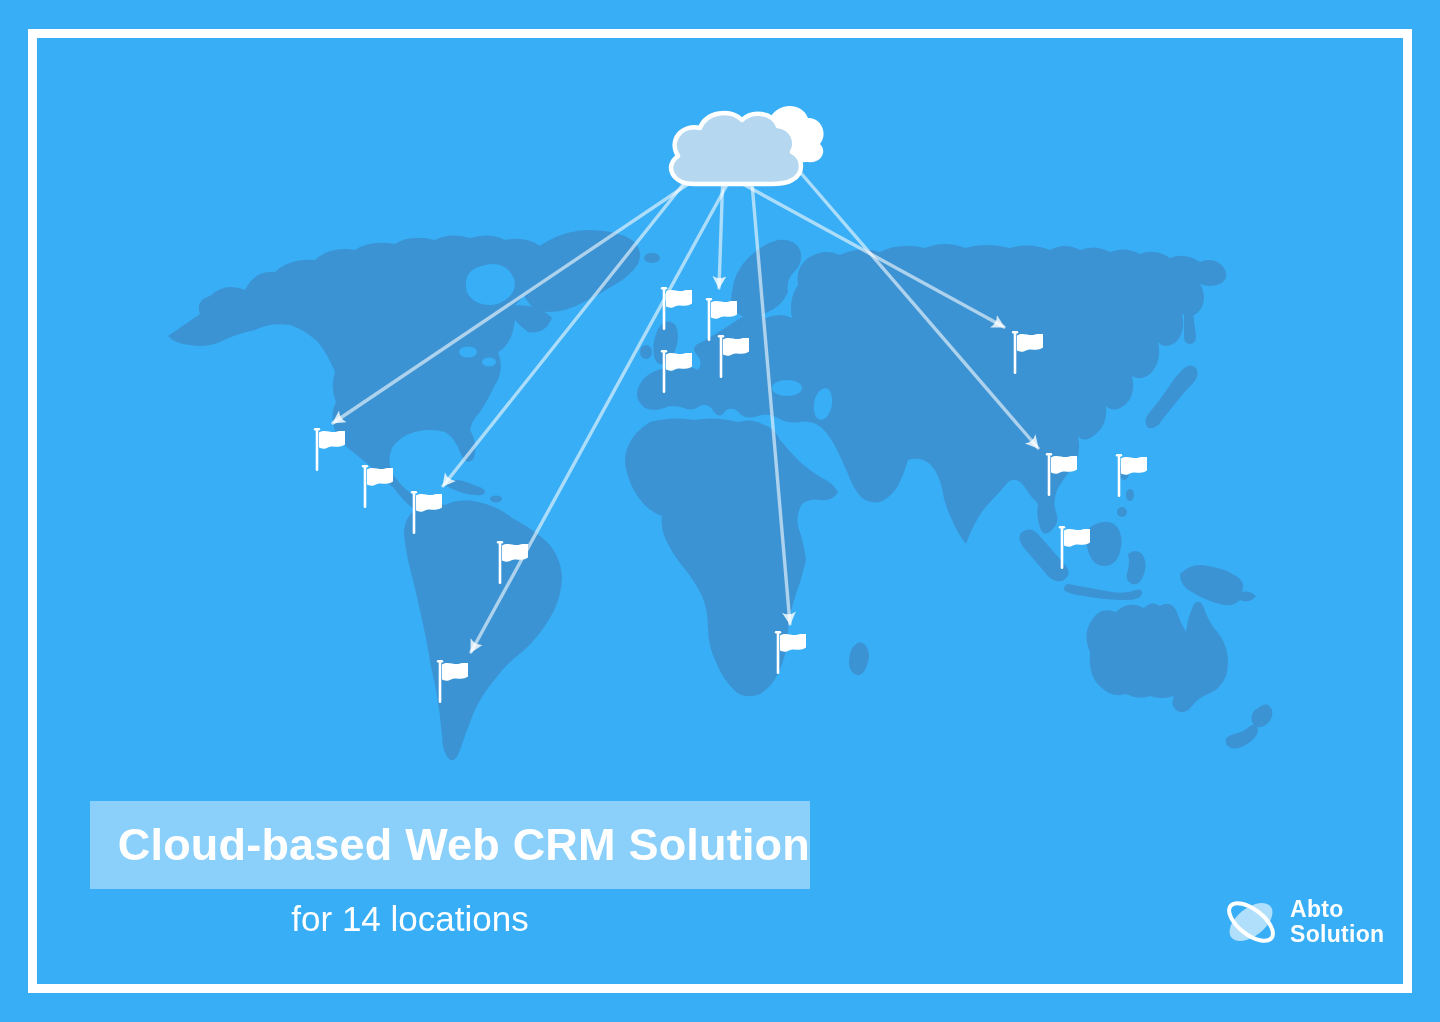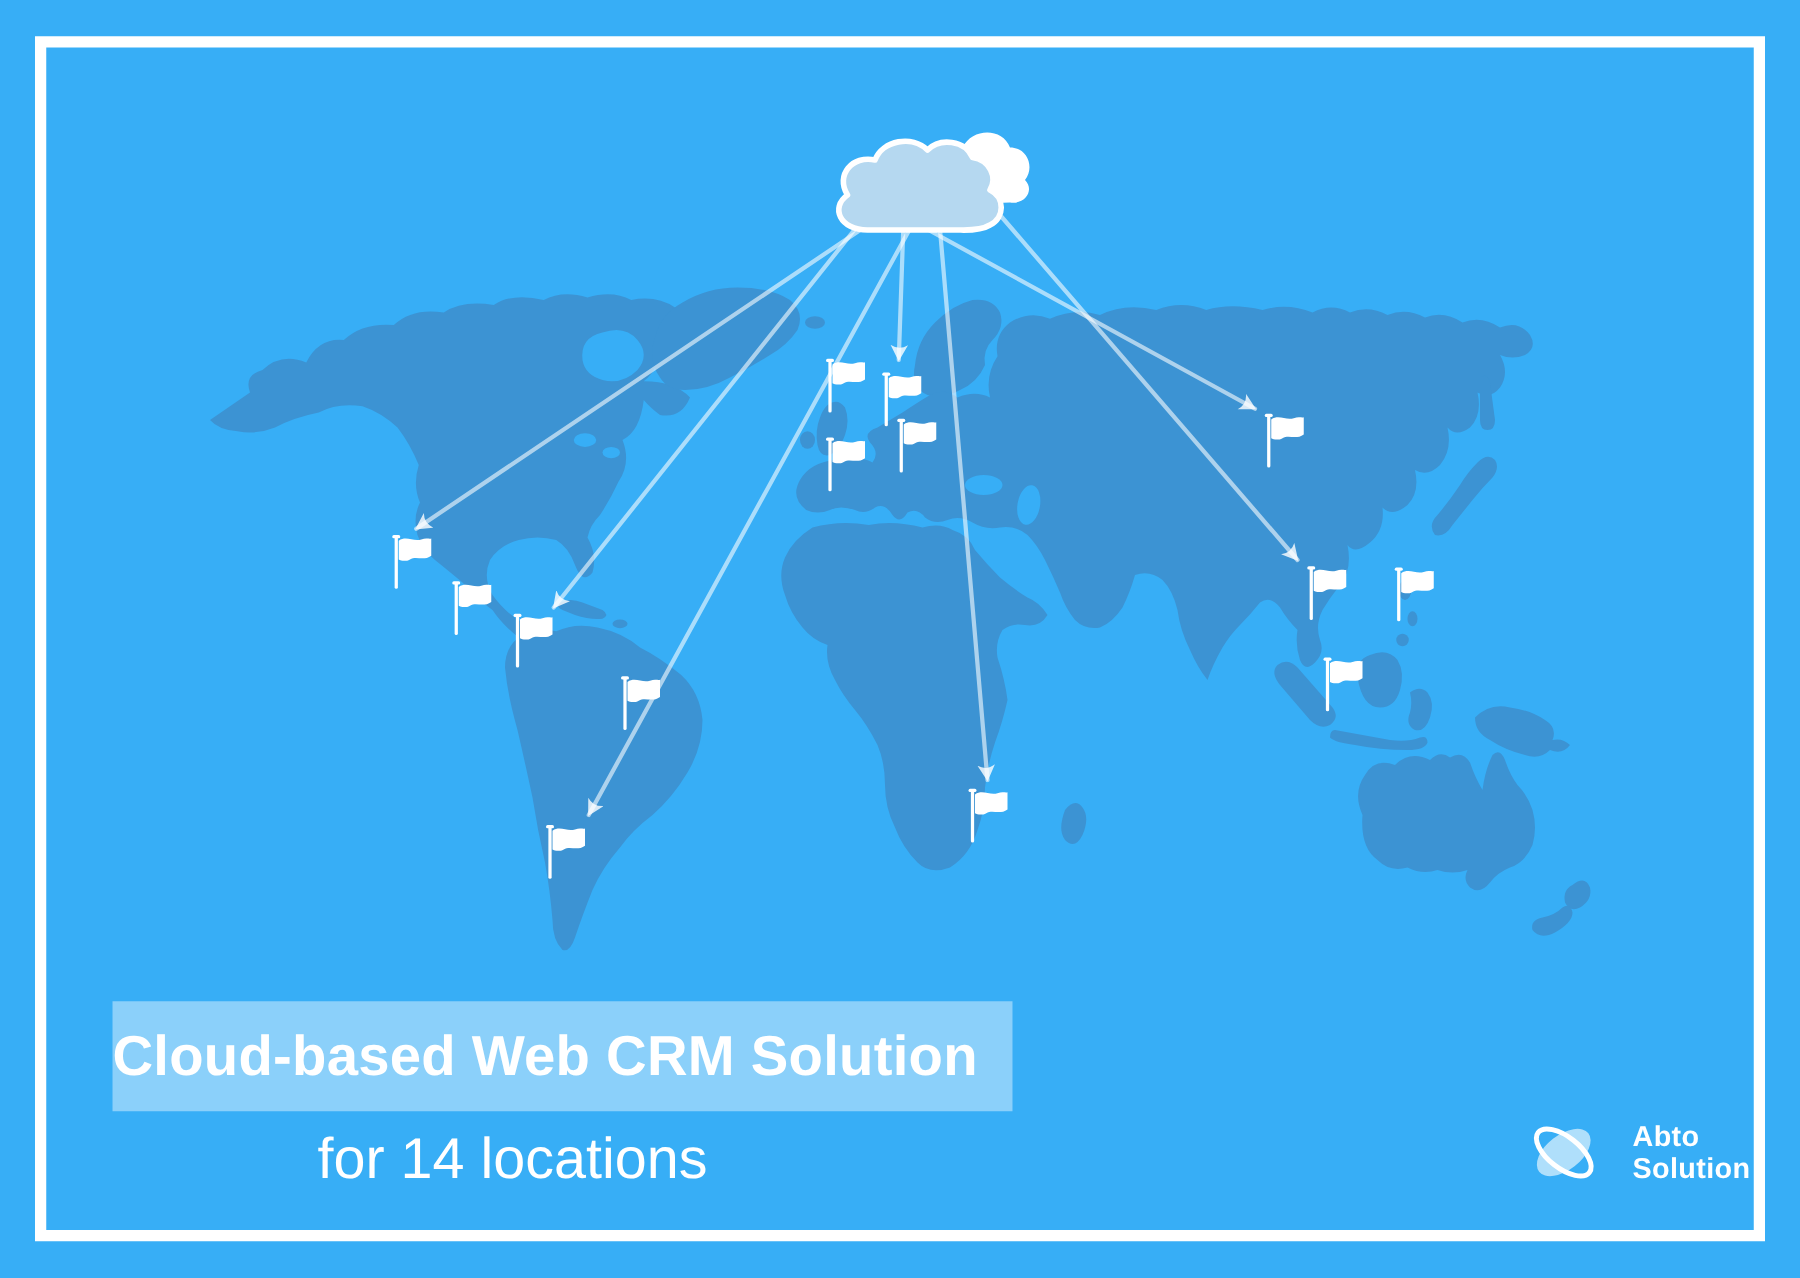--- a/index.html
+++ b/index.html
@@ -16,25 +16,25 @@
          border:9px solid var(--frame);pointer-events:none;z-index:5;}
   svg.scene{position:absolute;left:0;top:0;width:1440px;height:1022px;z-index:1;}
   .land{fill:var(--land);}
   .sea{fill:var(--bg);}
   .arrow{stroke:var(--connector);stroke-width:3.4px;fill:none;stroke-linecap:round;}
   .flag-shape{fill:var(--flag);}
   .cloud-front{fill:var(--cloud-front);stroke:var(--frame);stroke-width:4.5px;stroke-linejoin:round;}
   .cloud-back{fill:var(--cloud-back);}
   .title-box{position:absolute;left:90px;top:801px;width:720px;height:88px;
              background:var(--title-box);display:flex;align-items:center;z-index:4;}
-  .title-box span{display:block;width:100%;text-align:left;color:var(--text);
+  .title-box span{display:block;width:100%;text-align:right;color:var(--text);
              font-size:45px;font-weight:800;letter-spacing:.2px;white-space:nowrap;}
   .subtitle{position:absolute;left:130px;top:899px;width:560px;text-align:center;
-            color:var(--text);font-size:46px;font-weight:400;z-index:4;}
-  .logo{position:absolute;left:1222px;top:894px;display:flex;align-items:center;gap:26px;z-index:4;}
+            color:var(--text);font-size:35px;font-weight:400;z-index:4;}
+  .logo{position:absolute;left:1222px;top:894px;display:flex;align-items:center;gap:10px;z-index:4;}
   .logo-text{color:var(--text);font-size:23px;line-height:1.1;font-weight:600;letter-spacing:.3px;}
 </style>
 </head>
 <body>
 
 <div class="stage">
 
   <svg class="scene" viewBox="0 0 1440 1022">
     <defs>
       <g id="flag">

